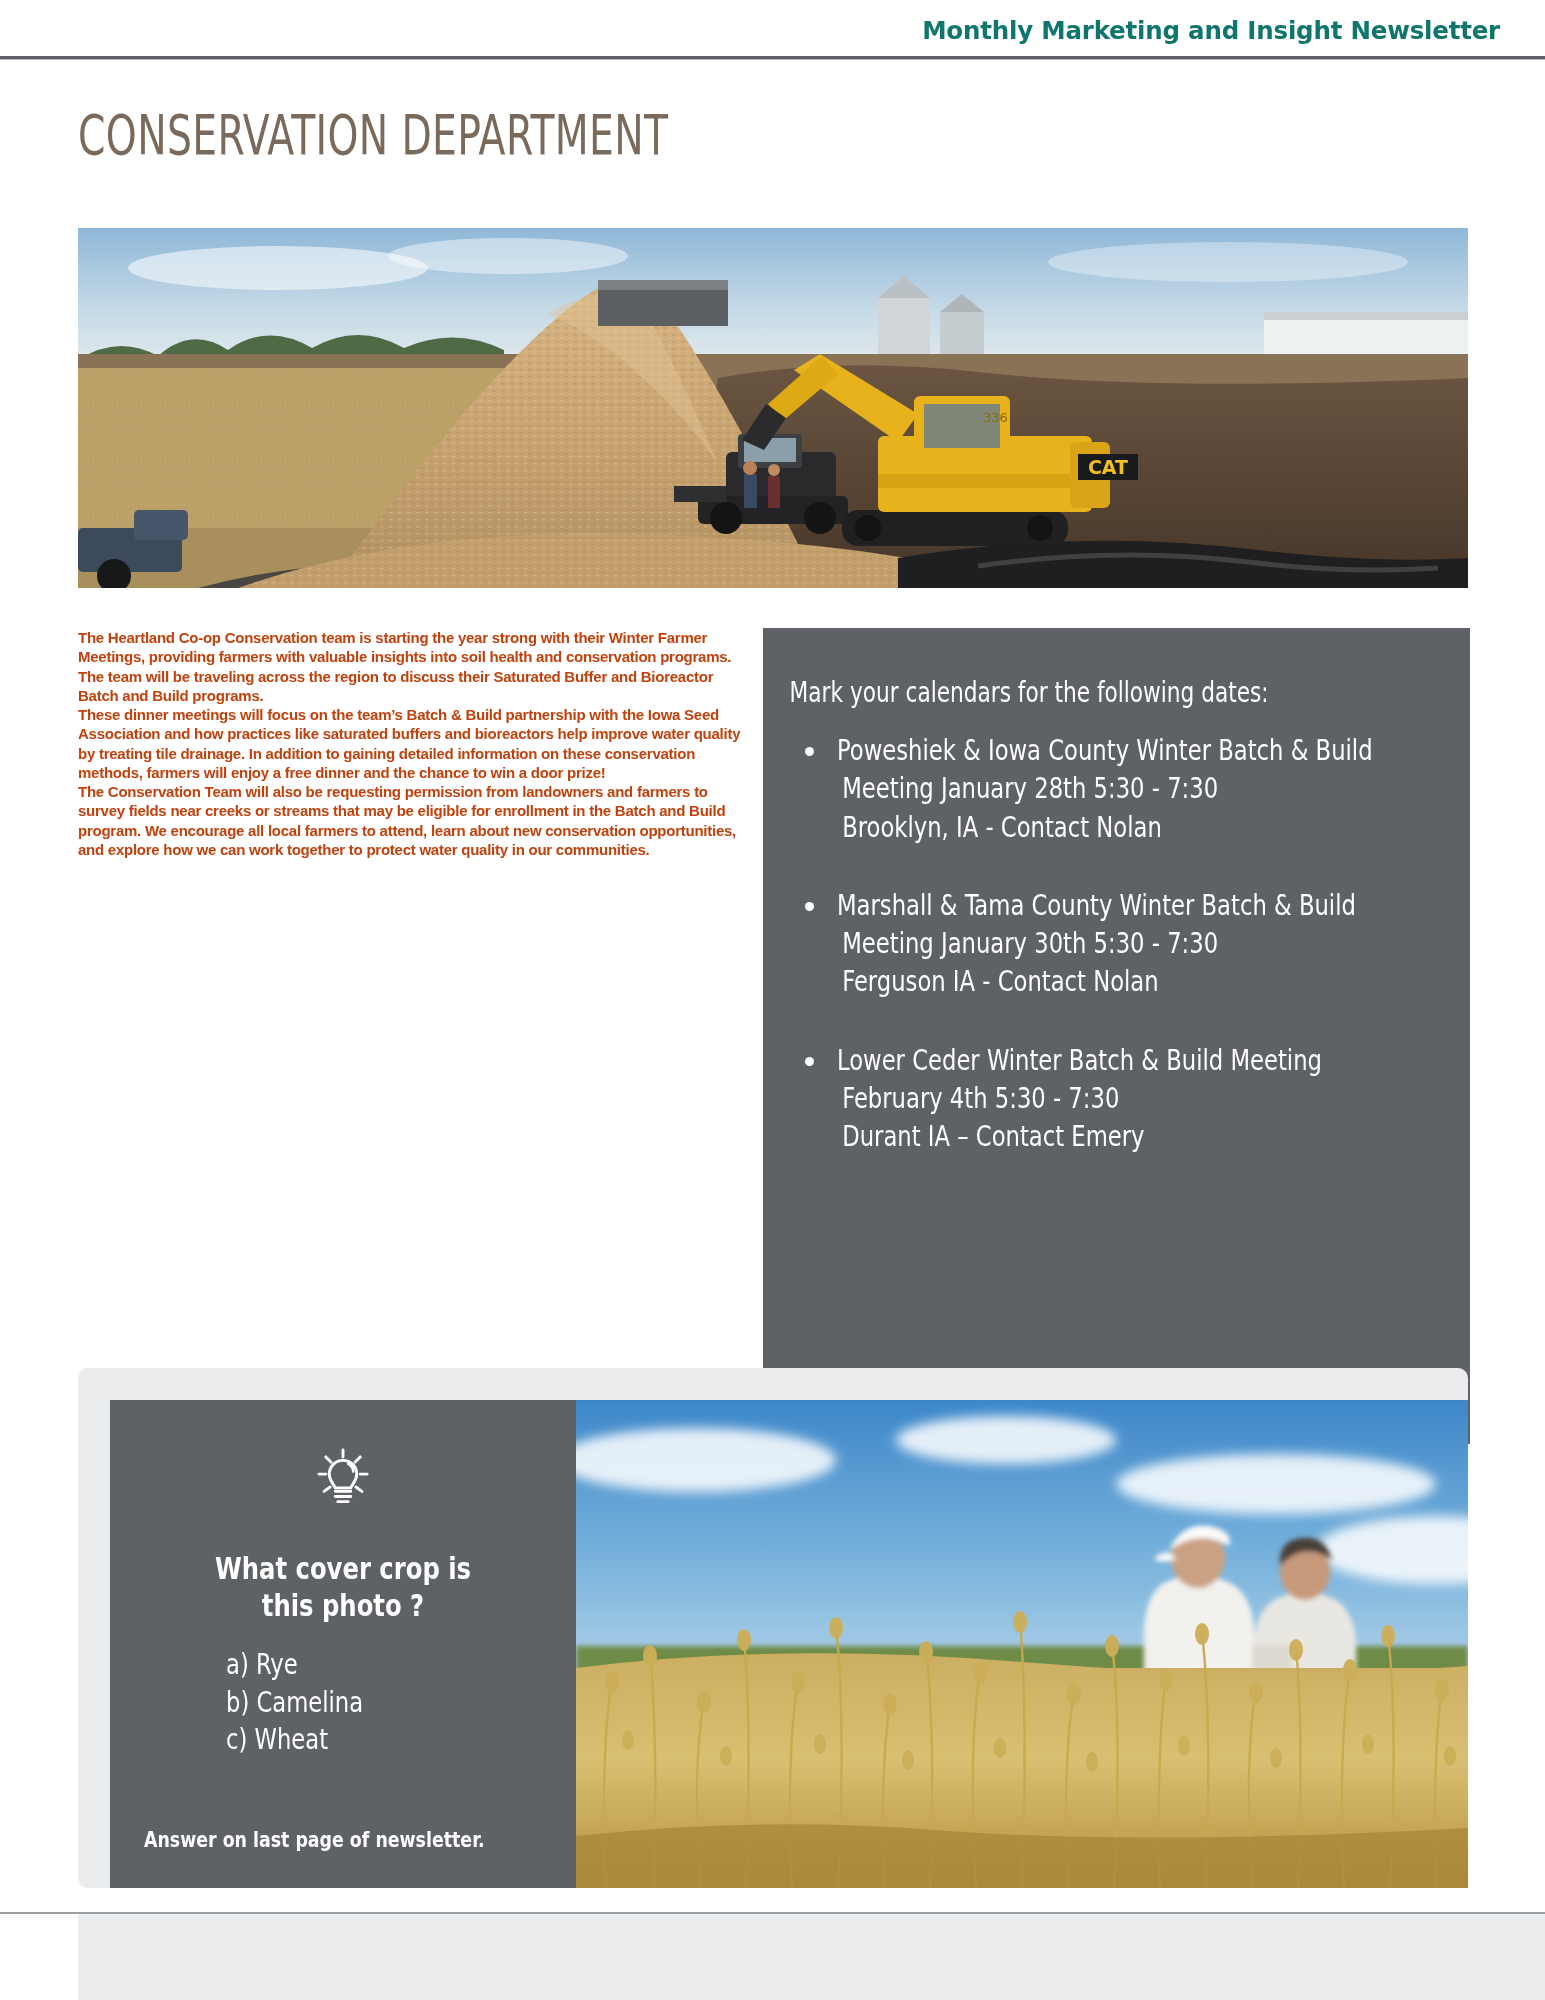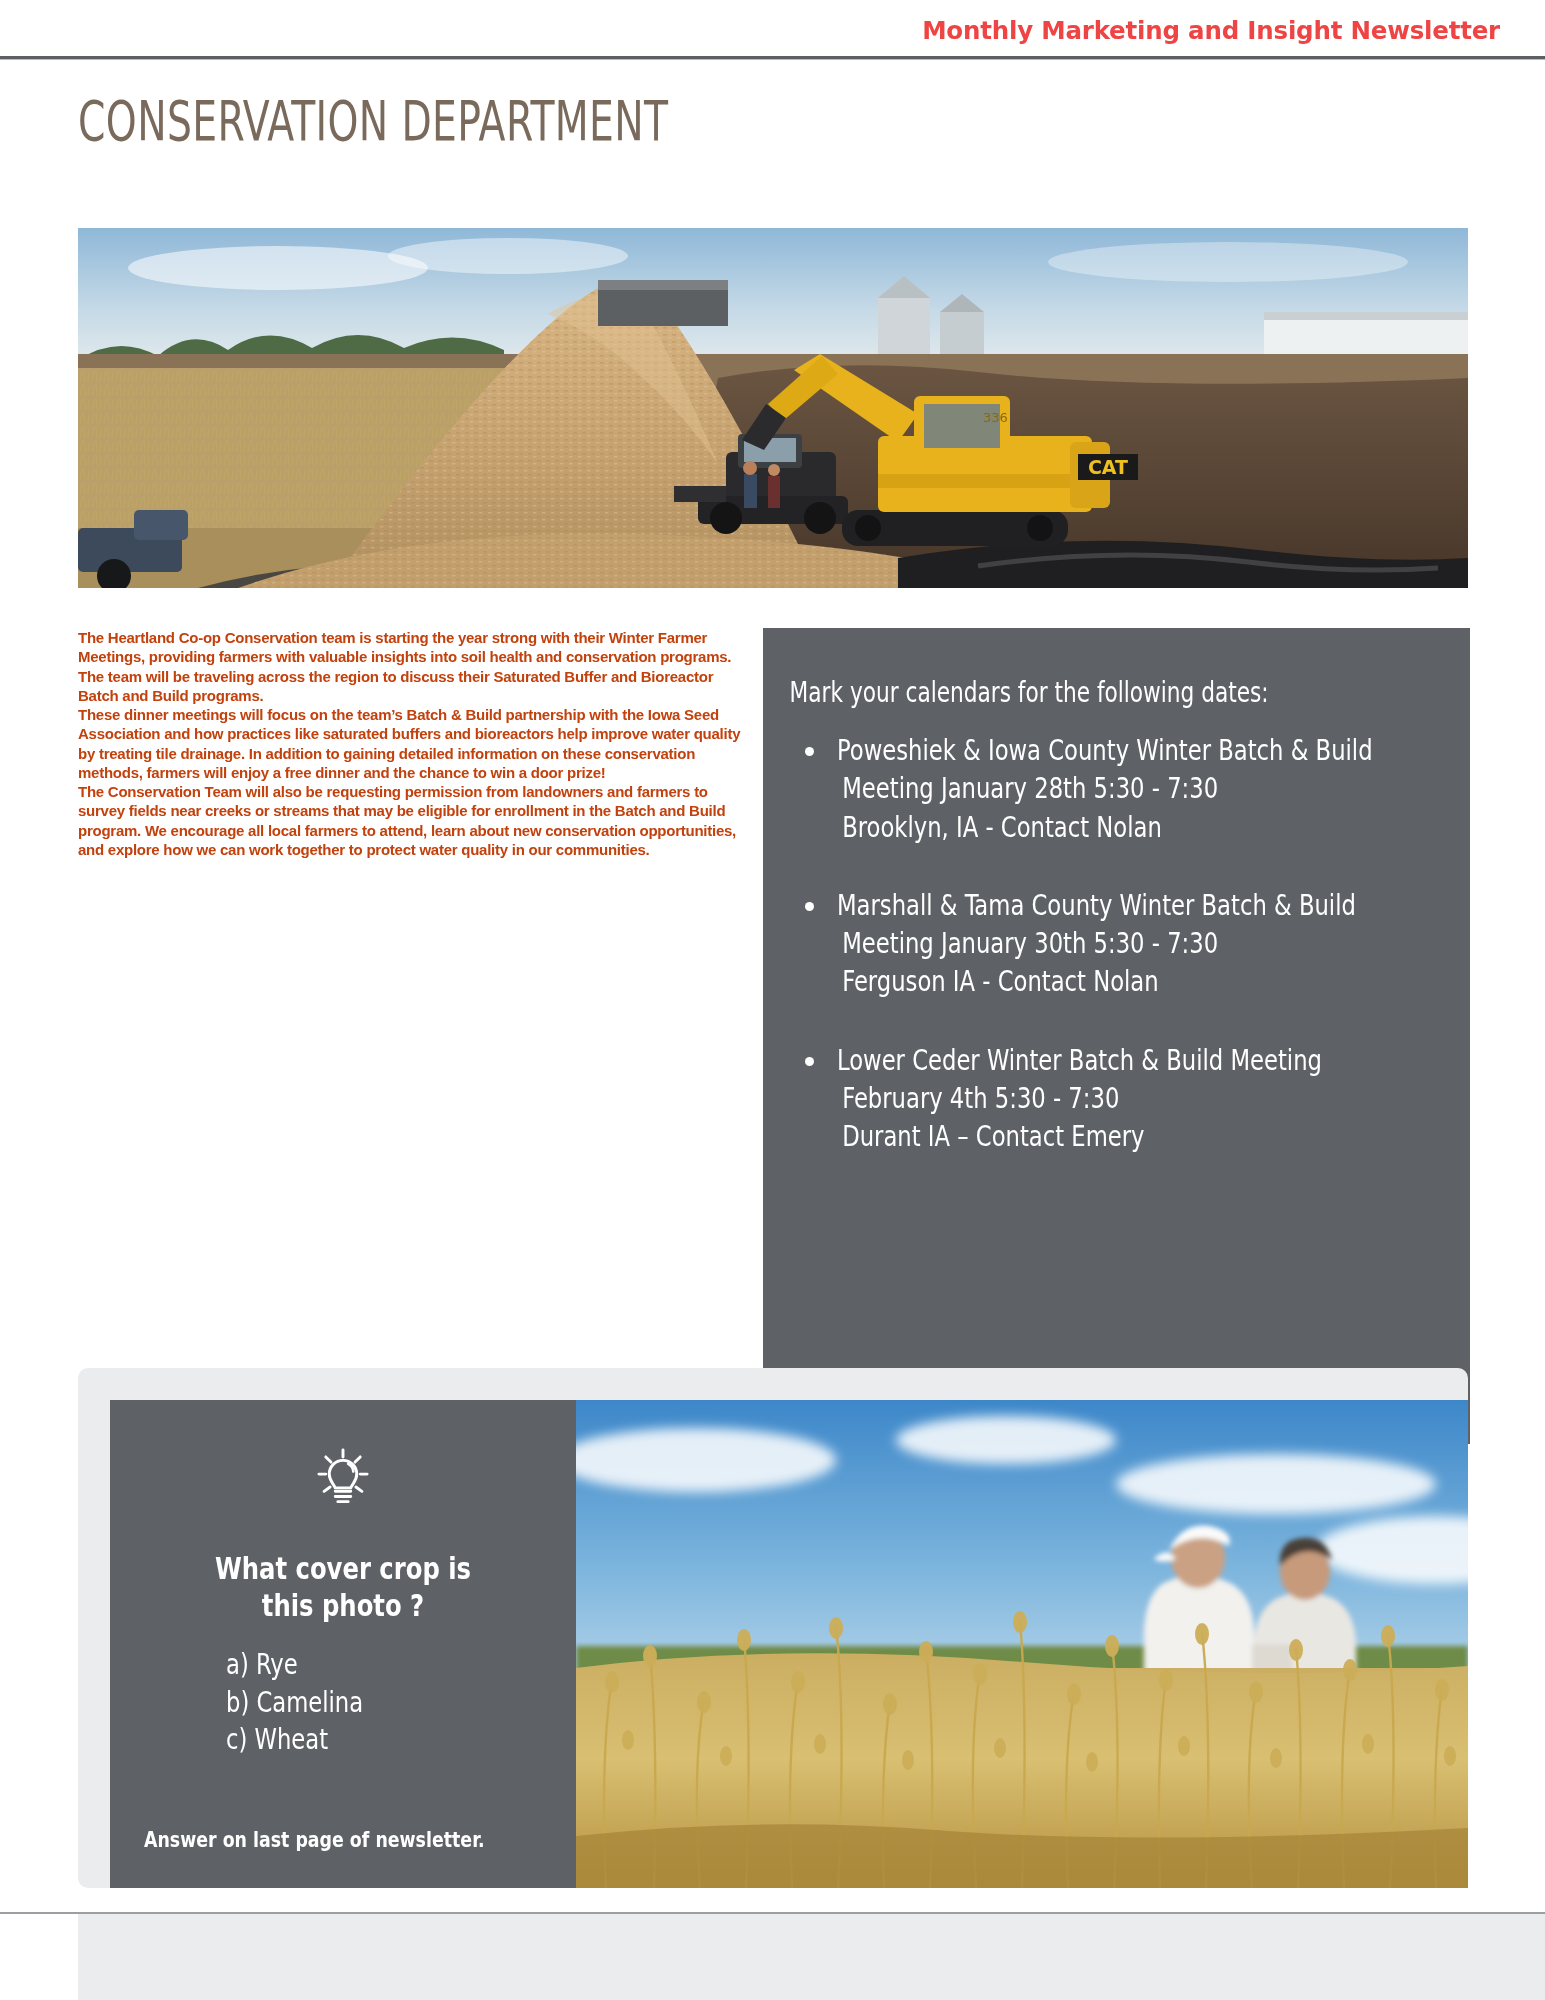--- a/index.html
+++ b/index.html
@@ -27,21 +27,21 @@
     height: 60px;
     display: flex;
     align-items: center;
     justify-content: flex-end;
     padding-right: 45px;
   }
   .masthead-title {
     font-family: "DejaVu Sans", sans-serif;
     font-size: 24.5px;
     font-weight: bold;
-    color: #ef4444;
+    color: #0f766e;
     letter-spacing: -0.2px;
     white-space: nowrap;
   }
   .masthead-rule {
     position: absolute;
     top: 56px; left: 0;
     width: 1545px;
     height: 3px;
     background: #5c5f64;
   }
@@ -49,21 +49,21 @@
     position: absolute;
     top: 59px; left: 0;
     width: 1545px;
     height: 1px;
     background: #b8bbbf;
   }
 
   
   .title-block {
     position: absolute;
-    top: 92px;
+    top: 106px;
     left: 78px;
     width: 900px;
   }
   .dept-title {
     font-family: "Liberation Sans Narrow", "DejaVu Sans Condensed", "Liberation Sans", sans-serif;
     font-size: 56px;
     font-weight: 400;
     color: #7a6a5c;
     letter-spacing: 0.5px;
     line-height: 1.05;

